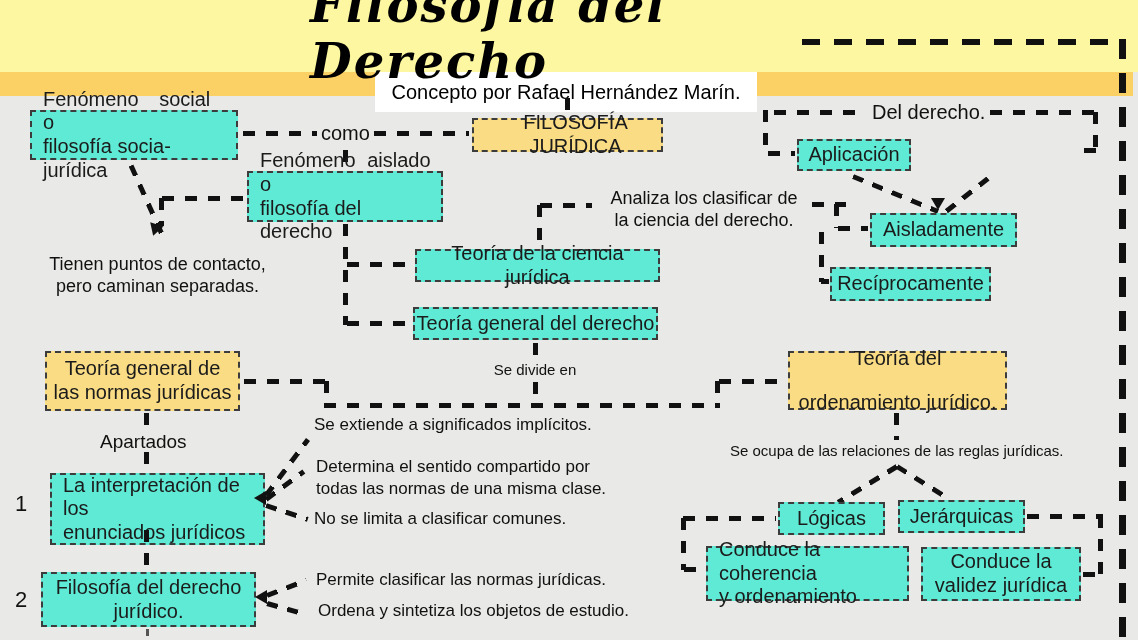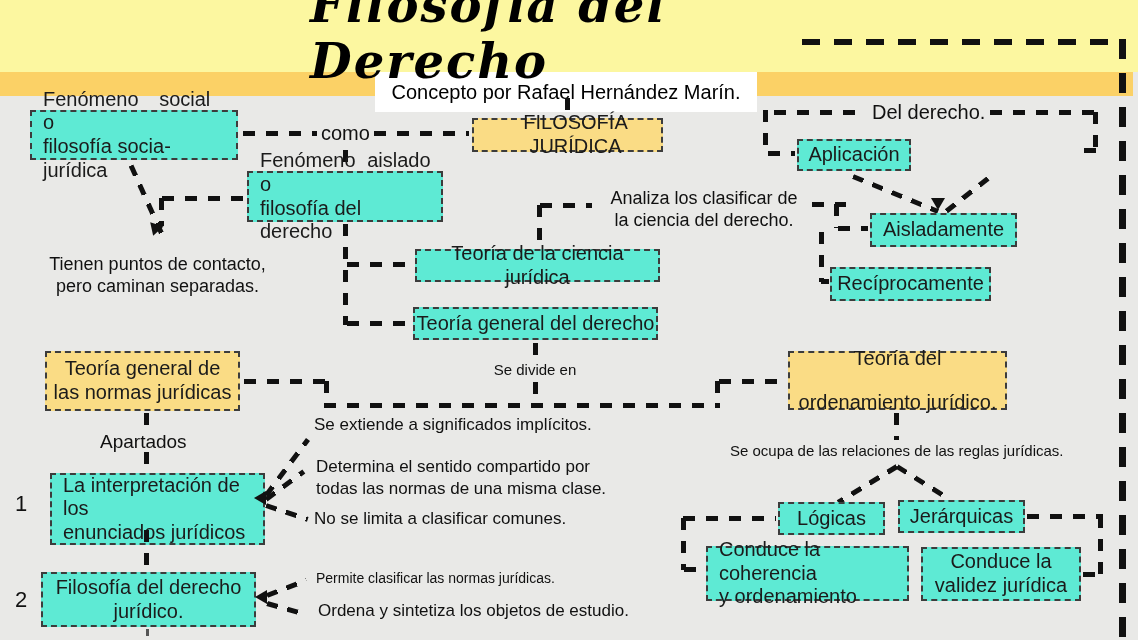--- a/index.html
+++ b/index.html
@@ -179,21 +179,21 @@
   <div class="arr-left" style="left:254px;top:491px;"></div>
 
   <div class="label" style="left:314px;top:415px;width:330px;font-size:17px;">Se extiende a significados implícitos.</div>
   <div class="label" style="left:316px;top:456px;width:312px;font-size:17px;line-height:1.32;">Determina el sentido compartido por todas las normas de una misma clase.</div>
   <div class="label" style="left:314px;top:509px;width:330px;font-size:17px;">No se limita a clasificar comunes.</div>
 
   <div class="dg" style="left:267px;top:593px;width:42px;transform:rotate(-21deg);"></div>
   <div class="dg" style="left:267px;top:601px;width:41px;transform:rotate(15.8deg);"></div>
   <div class="arr-left" style="left:255px;top:590px;"></div>
 
-  <div class="label" style="left:316px;top:570px;width:340px;font-size:14px;">Permite clasificar las normas jurídicas.</div>
+  <div class="label" style="left:316px;top:570px;width:340px;font-size:17px;">Permite clasificar las normas jurídicas.</div>
   <div class="label" style="left:318px;top:601px;width:345px;font-size:17px;">Ordena y sintetiza los objetos de estudio.</div>
 
   <div class="vl" style="left:894px;top:413px;height:27px;"></div>
   <div class="label" style="left:730px;top:442px;width:340px;font-size:15px;">Se ocupa de las relaciones de las reglas jurídicas.</div>
   <div class="dg" style="left:897px;top:464px;width:69px;transform:rotate(148.6deg);"></div>
   <div class="dg" style="left:897px;top:464px;width:62px;transform:rotate(31.9deg);"></div>
 
   <div class="box" style="left:778px;top:502px;width:107px;height:33px;">
     <div>Lógicas</div>
   </div>

